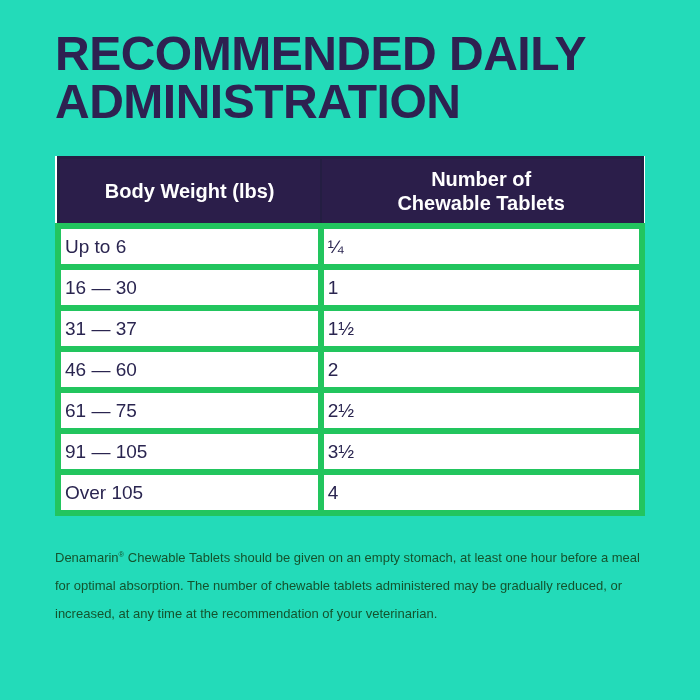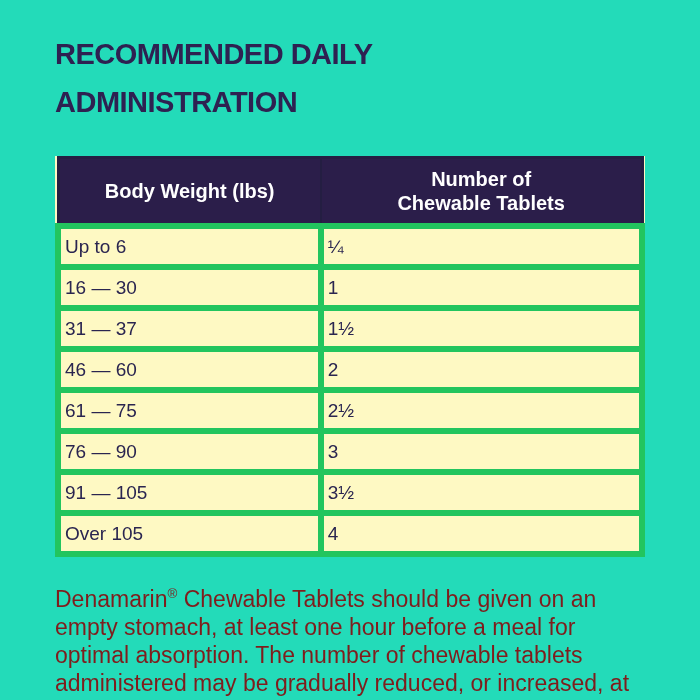--- a/index.html
+++ b/index.html
@@ -13,31 +13,31 @@
   }
   .panel {
     box-sizing: border-box;
     width: 700px;
     height: 700px;
     padding: 30px 55px 0 55px;
   }
   .title {
     margin: 0 0 30px 0;
     max-width: 565px;
-    font-size: 29px;
+    font-size: 48px;
     line-height: 48px;
     font-weight: bold;
     letter-spacing: -0.5px;
     color: #2E2151;
   }
   table.dosage {
     border-collapse: collapse;
     width: 590px;
     table-layout: fixed;
-    background: #fef9c3;
+    background: #ffffff;
     border: 3px solid #241E42;
   }
   table.dosage col.c1 { width: 45%; }
   table.dosage col.c2 { width: 55%; }
   table.dosage thead th {
     background: #2B1E4A;
     color: #FFFFFF;
     font-size: 20px;
     line-height: 24px;
     font-weight: bold;
@@ -56,22 +56,22 @@
     text-align: left;
     vertical-align: middle;
     height: 33px;
     padding: 1px 4px;
     border: 6px solid #22c55e;
   }
   td.tablets { font-size: 23px; }
   .footnote {
     margin: 28px 0 0 0;
     max-width: 615px;
-    color: #7f1d1d;
-    font-size: 23px;
+    color: #14532d;
+    font-size: 13px;
     line-height: 28px;
   }
   .footnote sup {
     font-size: 0.58em;
     vertical-align: super;
     line-height: 0;
   }
 </style>
 </head>
 <body>
@@ -107,24 +107,20 @@
       </tr>
       <tr>
         <td class="weight">46 — 60</td>
         <td class="tablets">2</td>
       </tr>
       <tr>
         <td class="weight">61 — 75</td>
         <td class="tablets">2½</td>
       </tr>
       <tr>
-        <td class="weight">76 — 90</td>
-        <td class="tablets">3</td>
-      </tr>
-      <tr>
         <td class="weight">91 — 105</td>
         <td class="tablets">3½</td>
       </tr>
       <tr>
         <td class="weight">Over 105</td>
         <td class="tablets">4</td>
       </tr>
     </tbody>
   </table>
 

